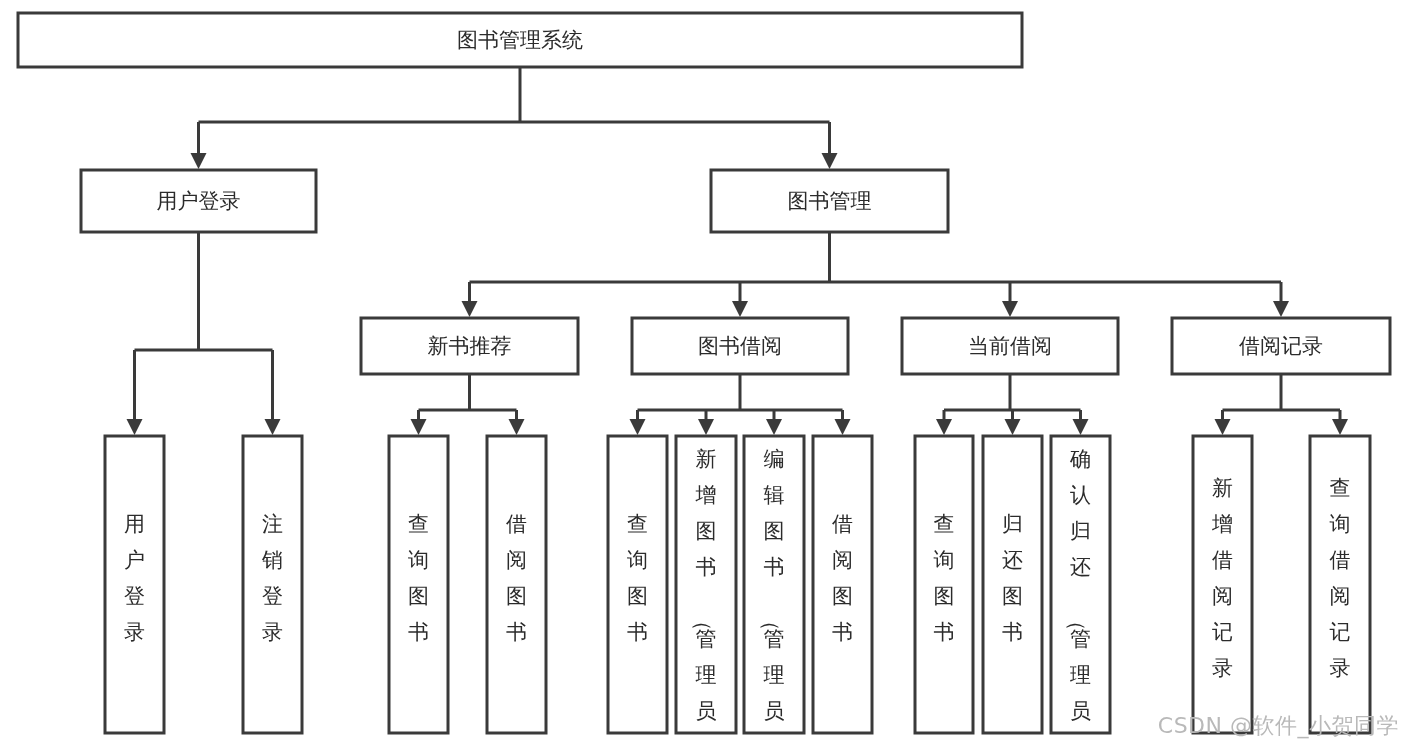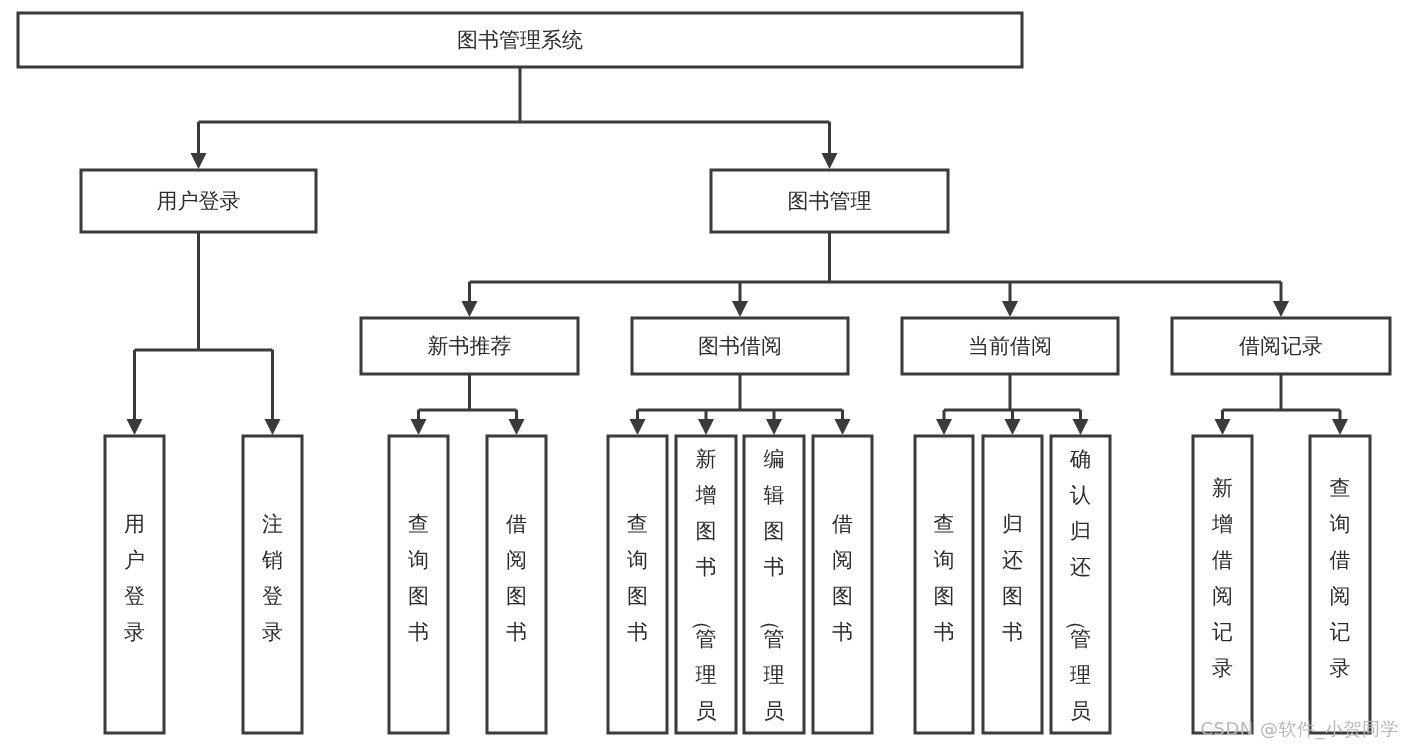--- a/index.html
+++ b/index.html
@@ -53,21 +53,21 @@
     font-family: "DejaVu Sans", "Liberation Sans", sans-serif;
     fill: #2b2b2b;
     font-size: 21px;
     text-anchor: middle;
   }
   .watermark {
     position: absolute;
     right: 6px;
     bottom: 6px;
     font-family: "DejaVu Sans", "Liberation Sans", sans-serif;
-    font-size: 18px;
+    font-size: 22px;
     color: #b9b9b9;
     letter-spacing: 0.5px;
     white-space: nowrap;
     user-select: none;
   }
 </style>
 </head>
 <body>
 
 <div id="chart-root">

